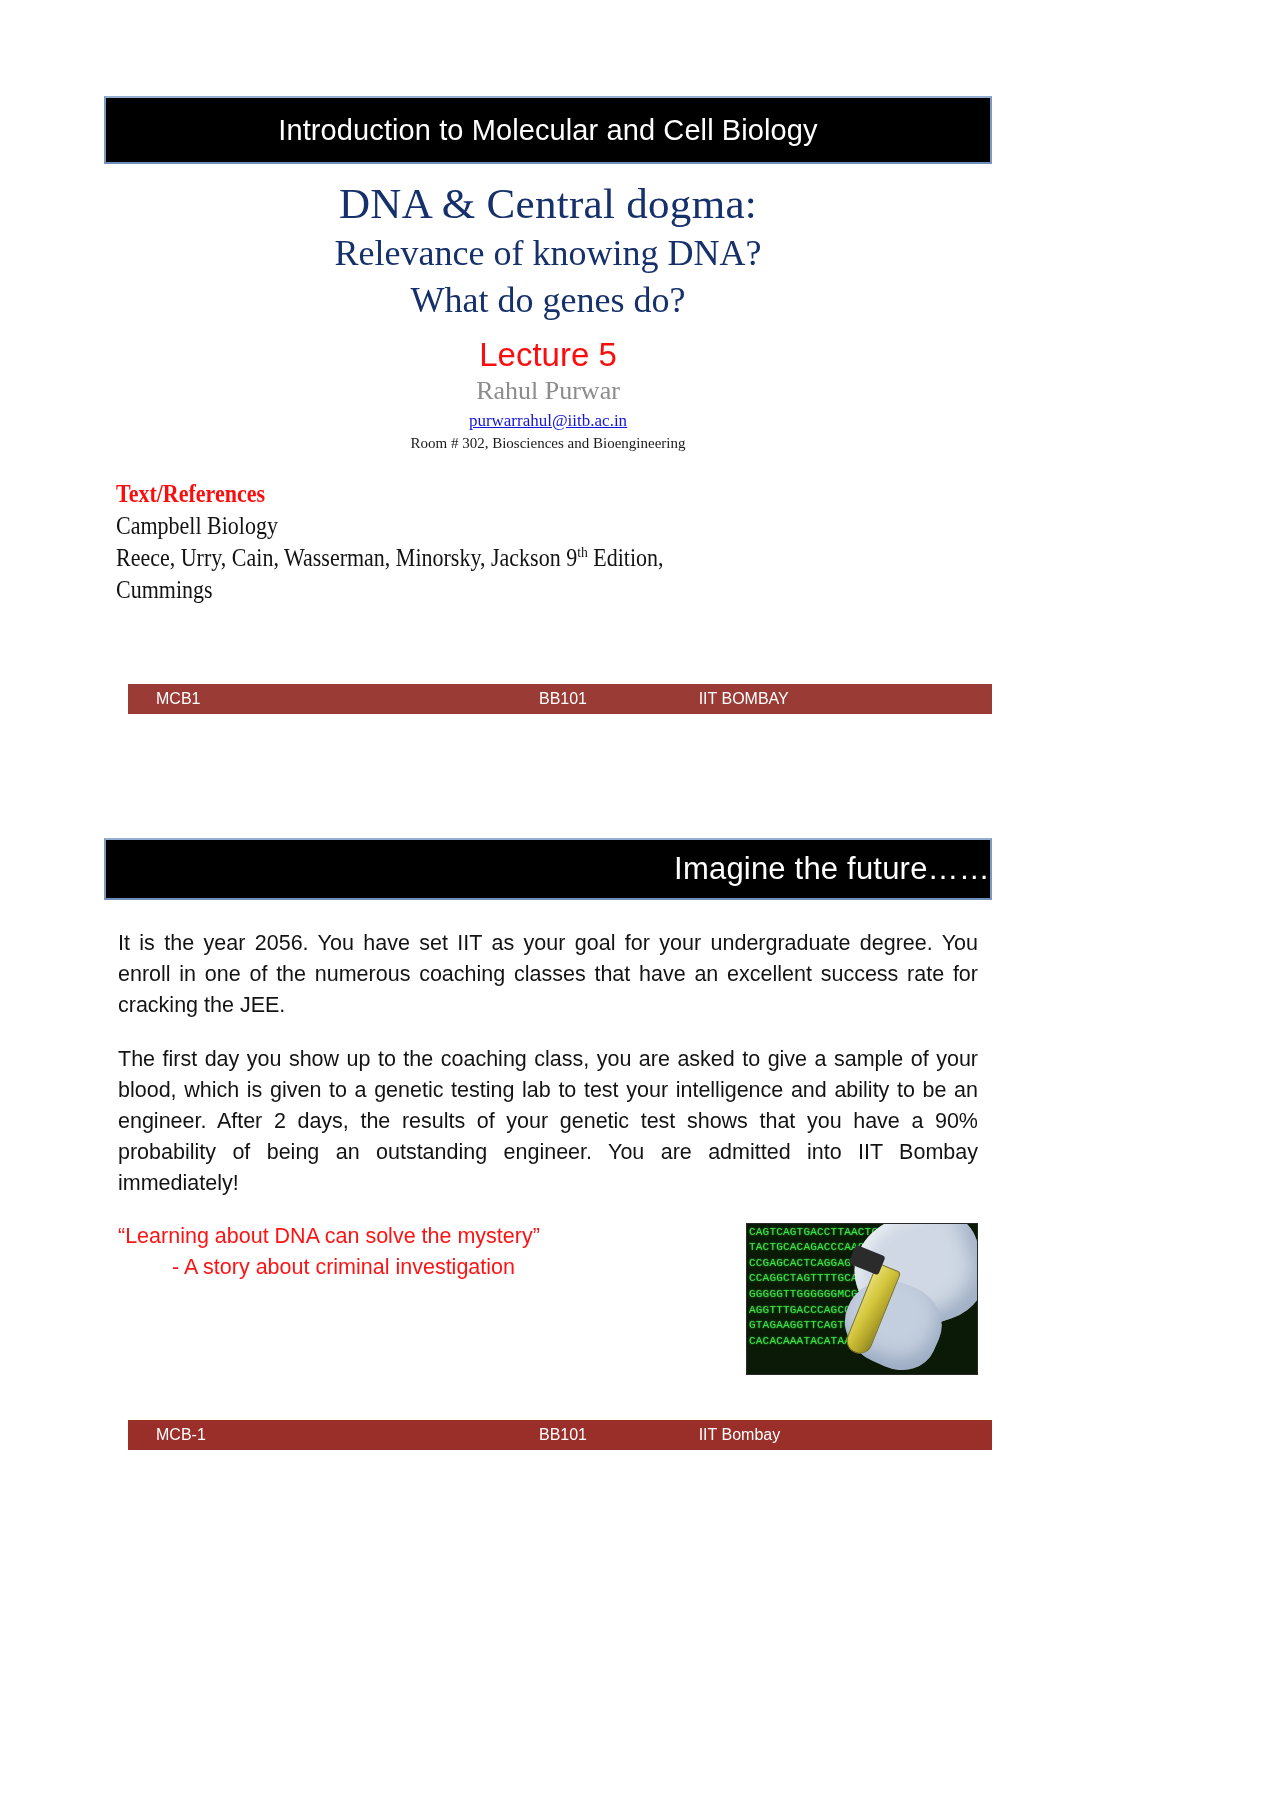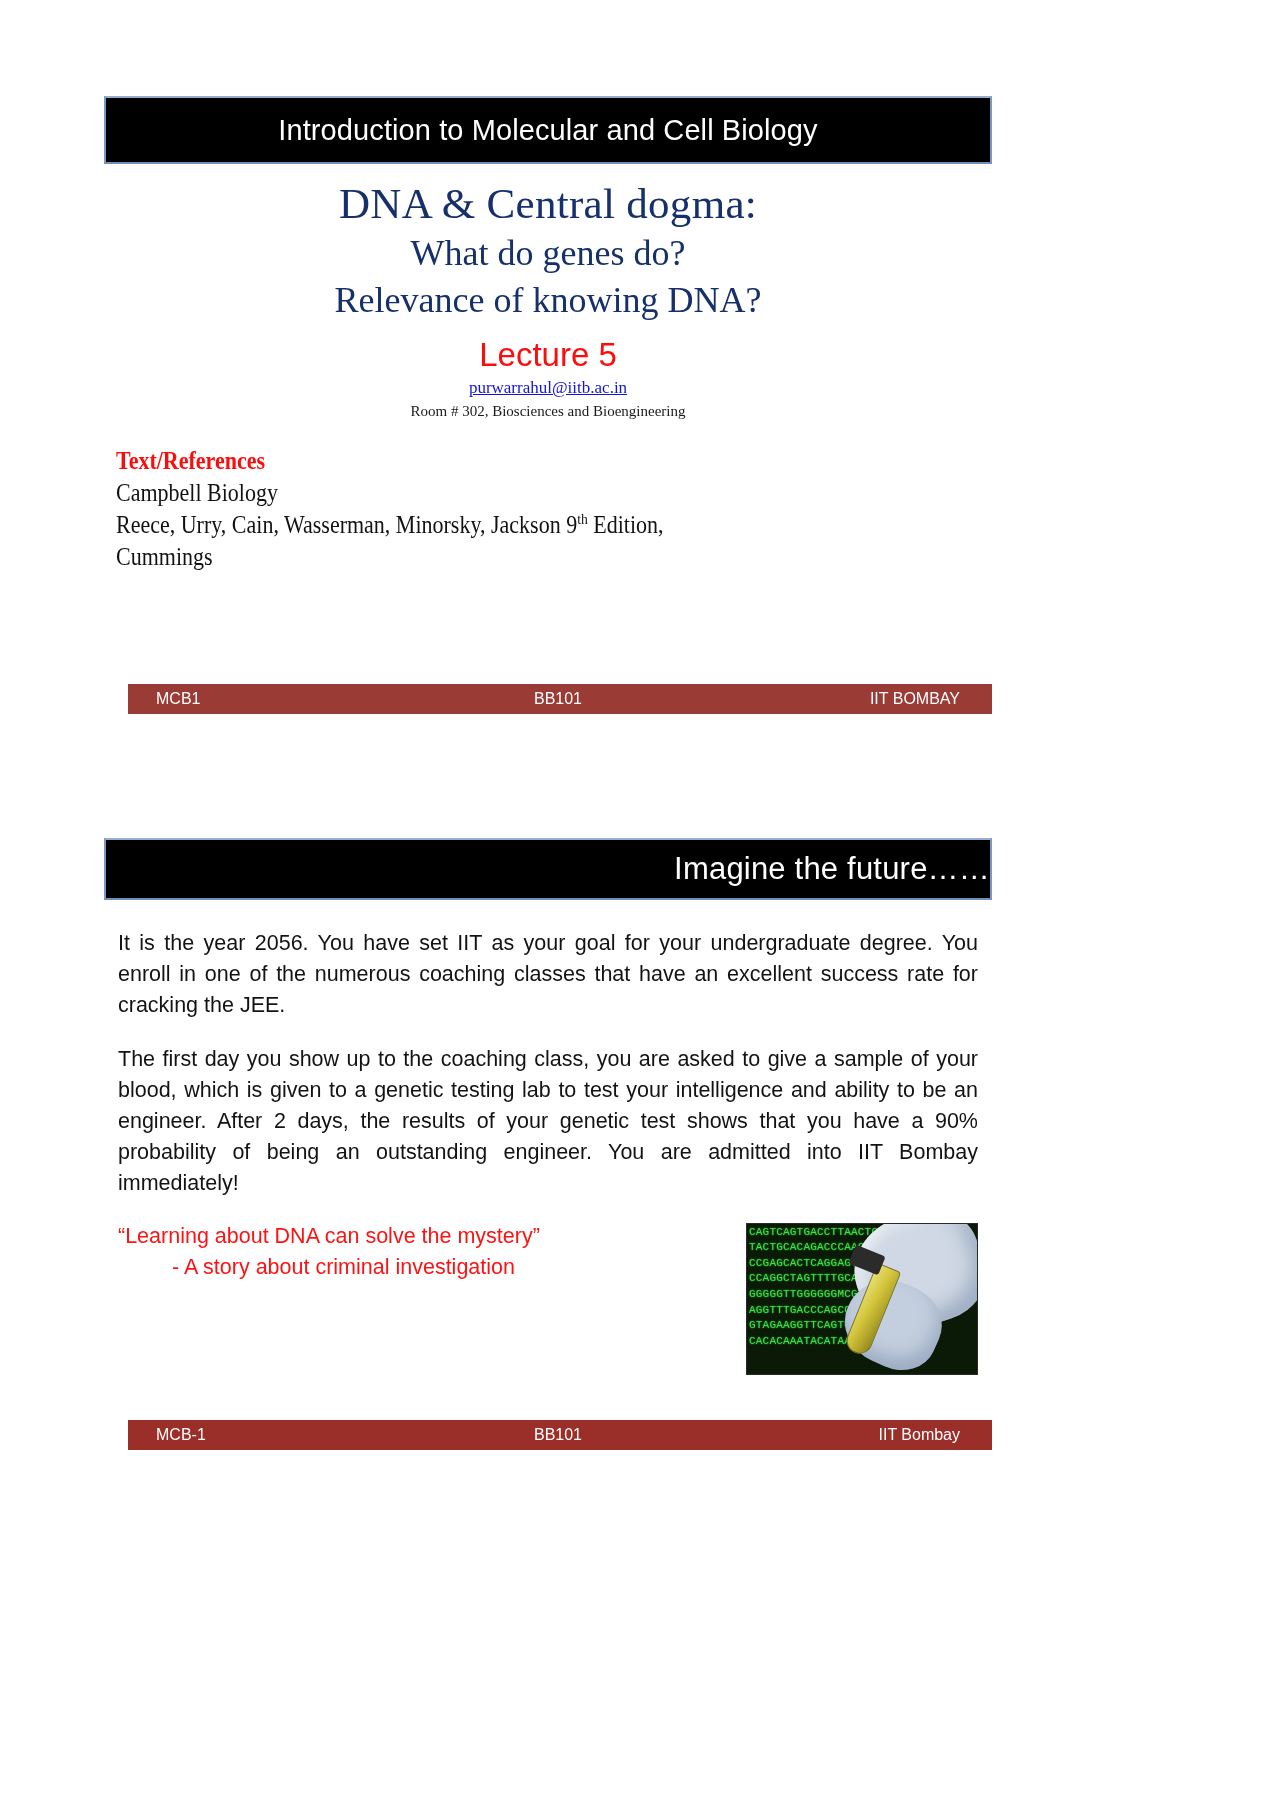--- a/index.html
+++ b/index.html
@@ -134,21 +134,21 @@
     background: #9a3b35;
     display: flex;
     align-items: center;
     color: #ffffff;
     font-family: "Liberation Sans", sans-serif;
     font-size: 16px;
   }
   .footbar .fcell { flex: 1; }
   .footbar .fleft  { padding-left: 28px; text-align: left; }
   .footbar .fmid   { text-align: center; }
-  .footbar .fright { padding-right: 32px; text-align: right; }
+  .footbar .fright { padding-right: 22px; }
 
   .slide1 .footbar { top: 588px; }
 
   
   .slide2 {
     position: absolute;
     left: 104px; top: 838px;
     width: 888px; height: 615px;
   }
   .slide2 .banner { height: 62px; justify-content: flex-end; }
@@ -258,25 +258,26 @@
 <div class="page">
 
   <div class="slide1">
 
     <div class="banner">
       <div class="banner-title">Introduction to Molecular and Cell Biology</div>
     </div>
 
     <div class="title-block">
       <div class="title-main">DNA &amp; Central dogma:</div>
+      <div class="title-sub">Relevance of knowing DNA?</div>
       <div class="title-sub">What do genes do?</div>
-      <div class="title-sub">Relevance of knowing DNA?</div>
     </div>
 
     <div class="lecture-line">Lecture 5</div>
+    <div class="author-line">Rahul Purwar</div>
     <div class="email-line">
       <span class="email-link">purwarrahul@iitb.ac.in</span>
     </div>
     <div class="room-line">Room # 302, Biosciences and Bioengineering</div>
 
     <div class="refs">
       <div class="refs-head">Text/References</div>
       <div class="refs-line">Campbell Biology</div>
       <div class="refs-line"><span>Reece, Urry, Cain, Wasserman, Minorsky, Jackson 9</span><sup>th</sup><span> Edition,</span></div>
       <div class="refs-line">Cummings</div>

